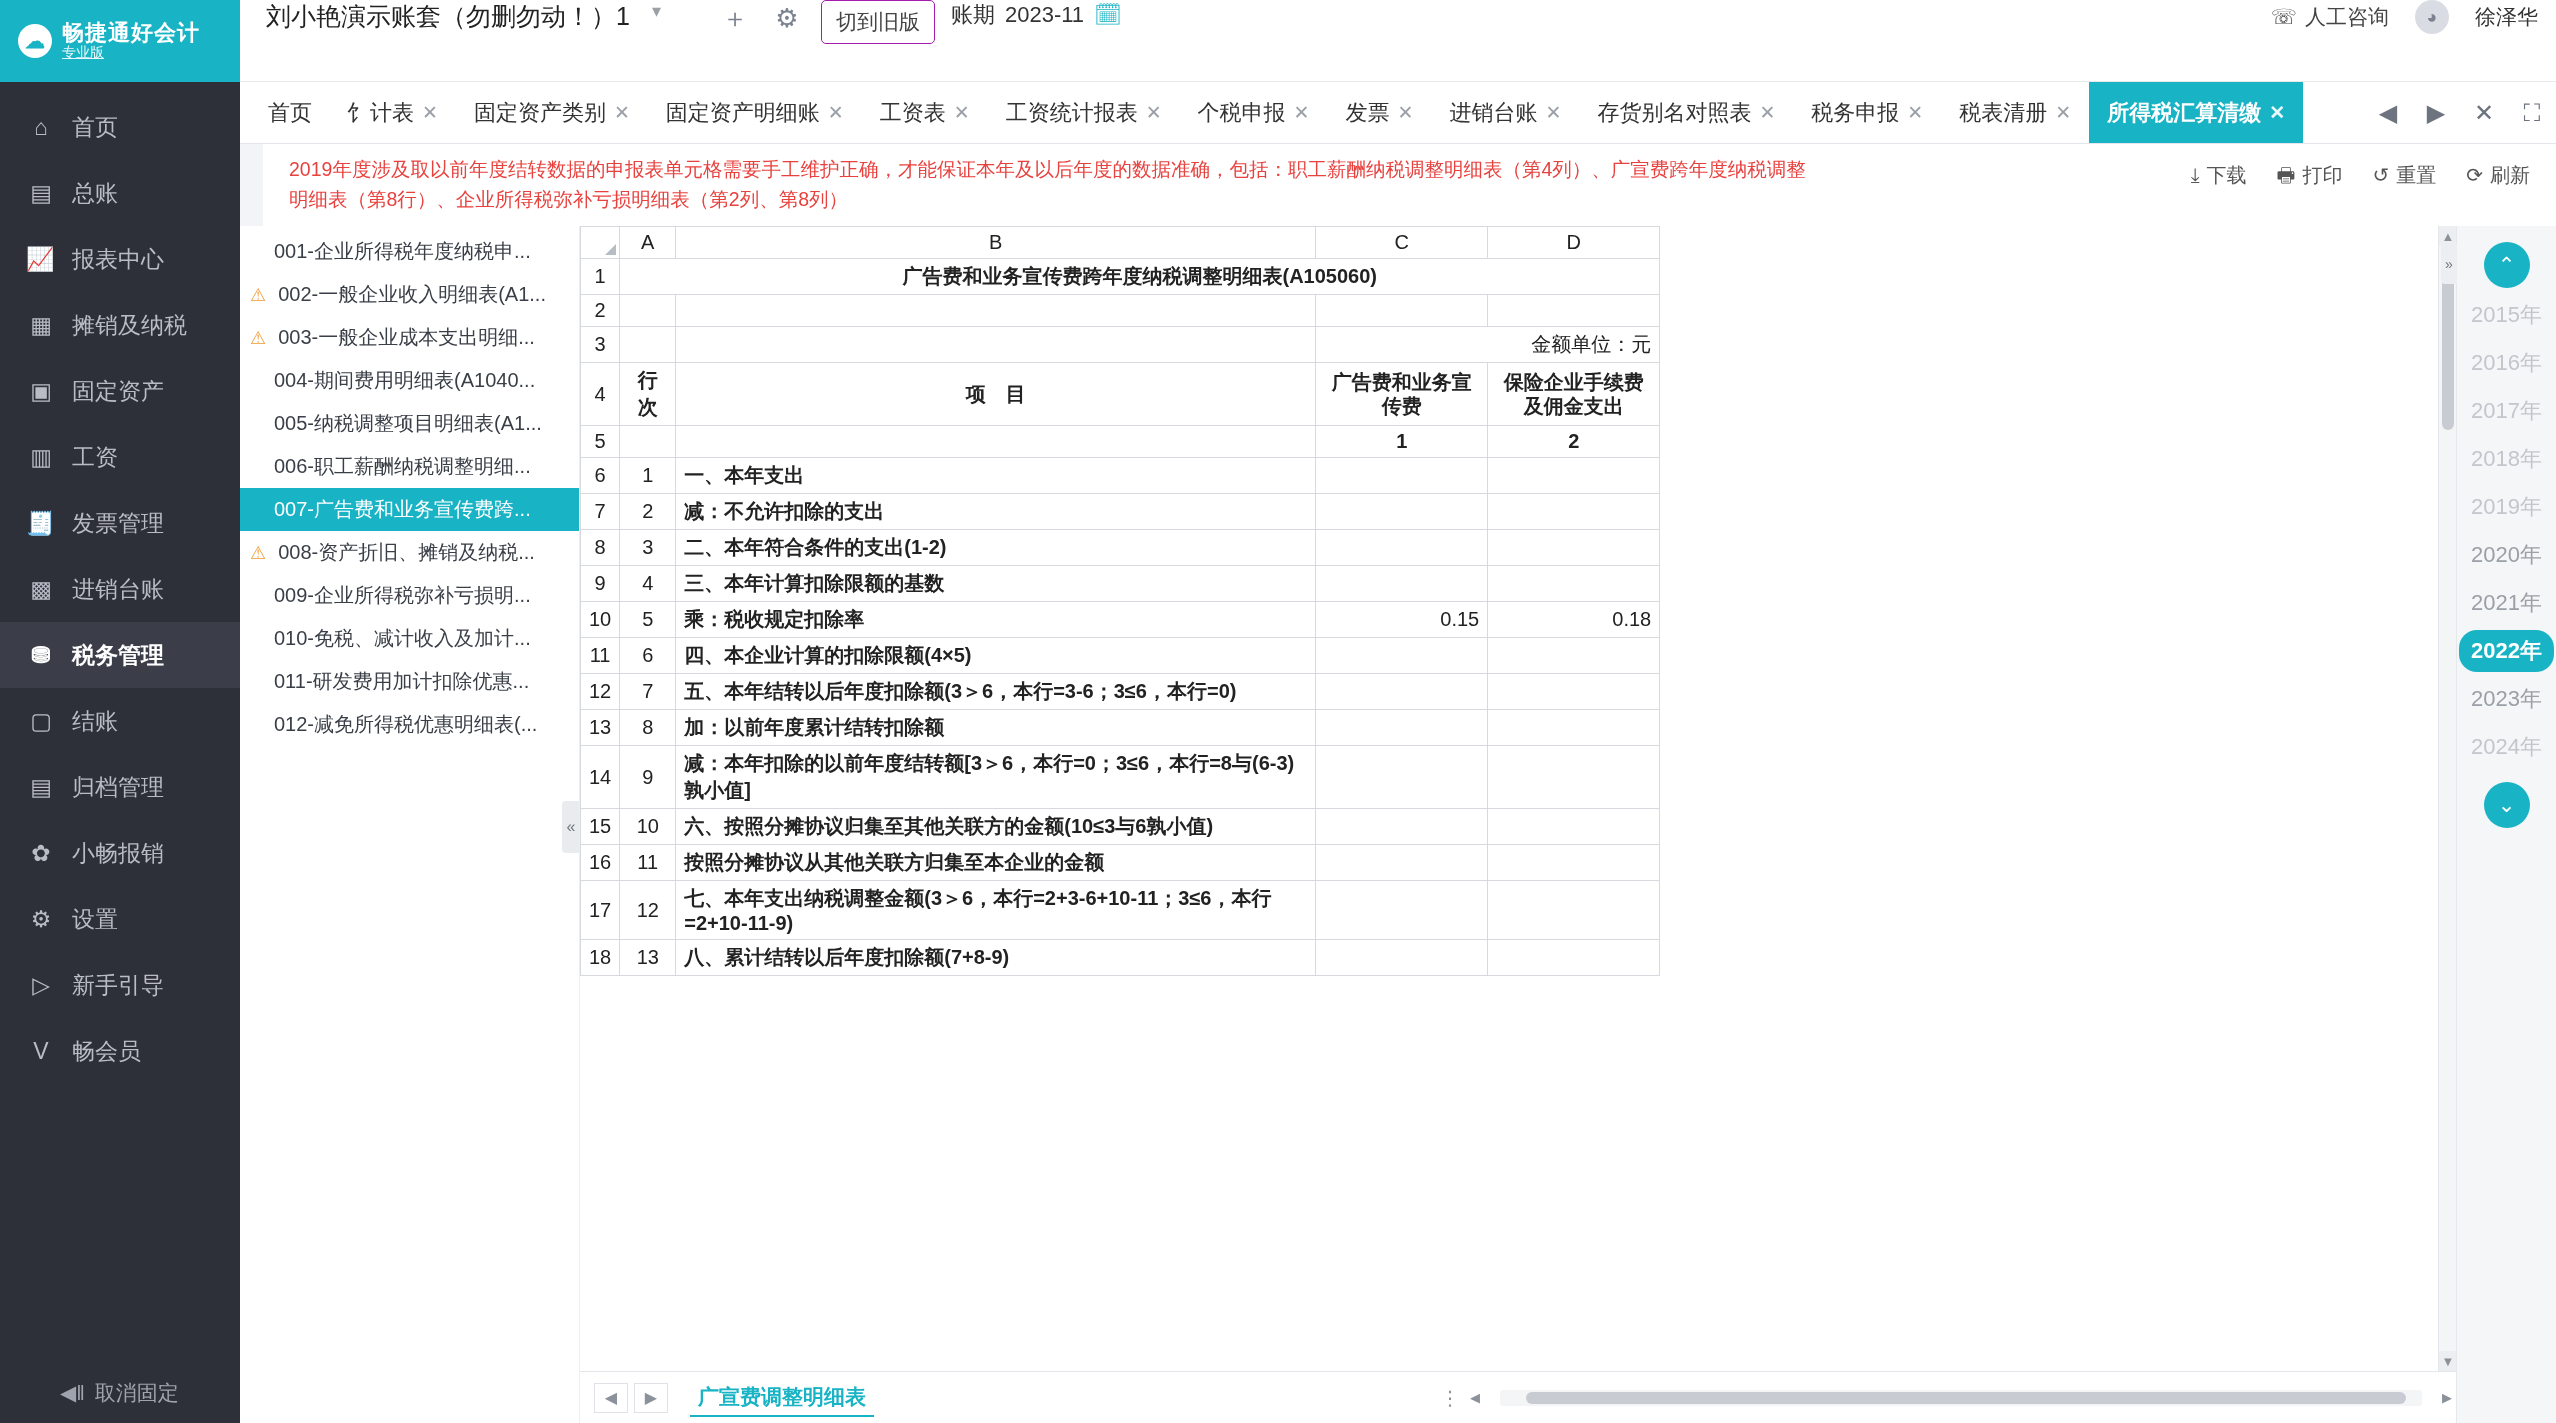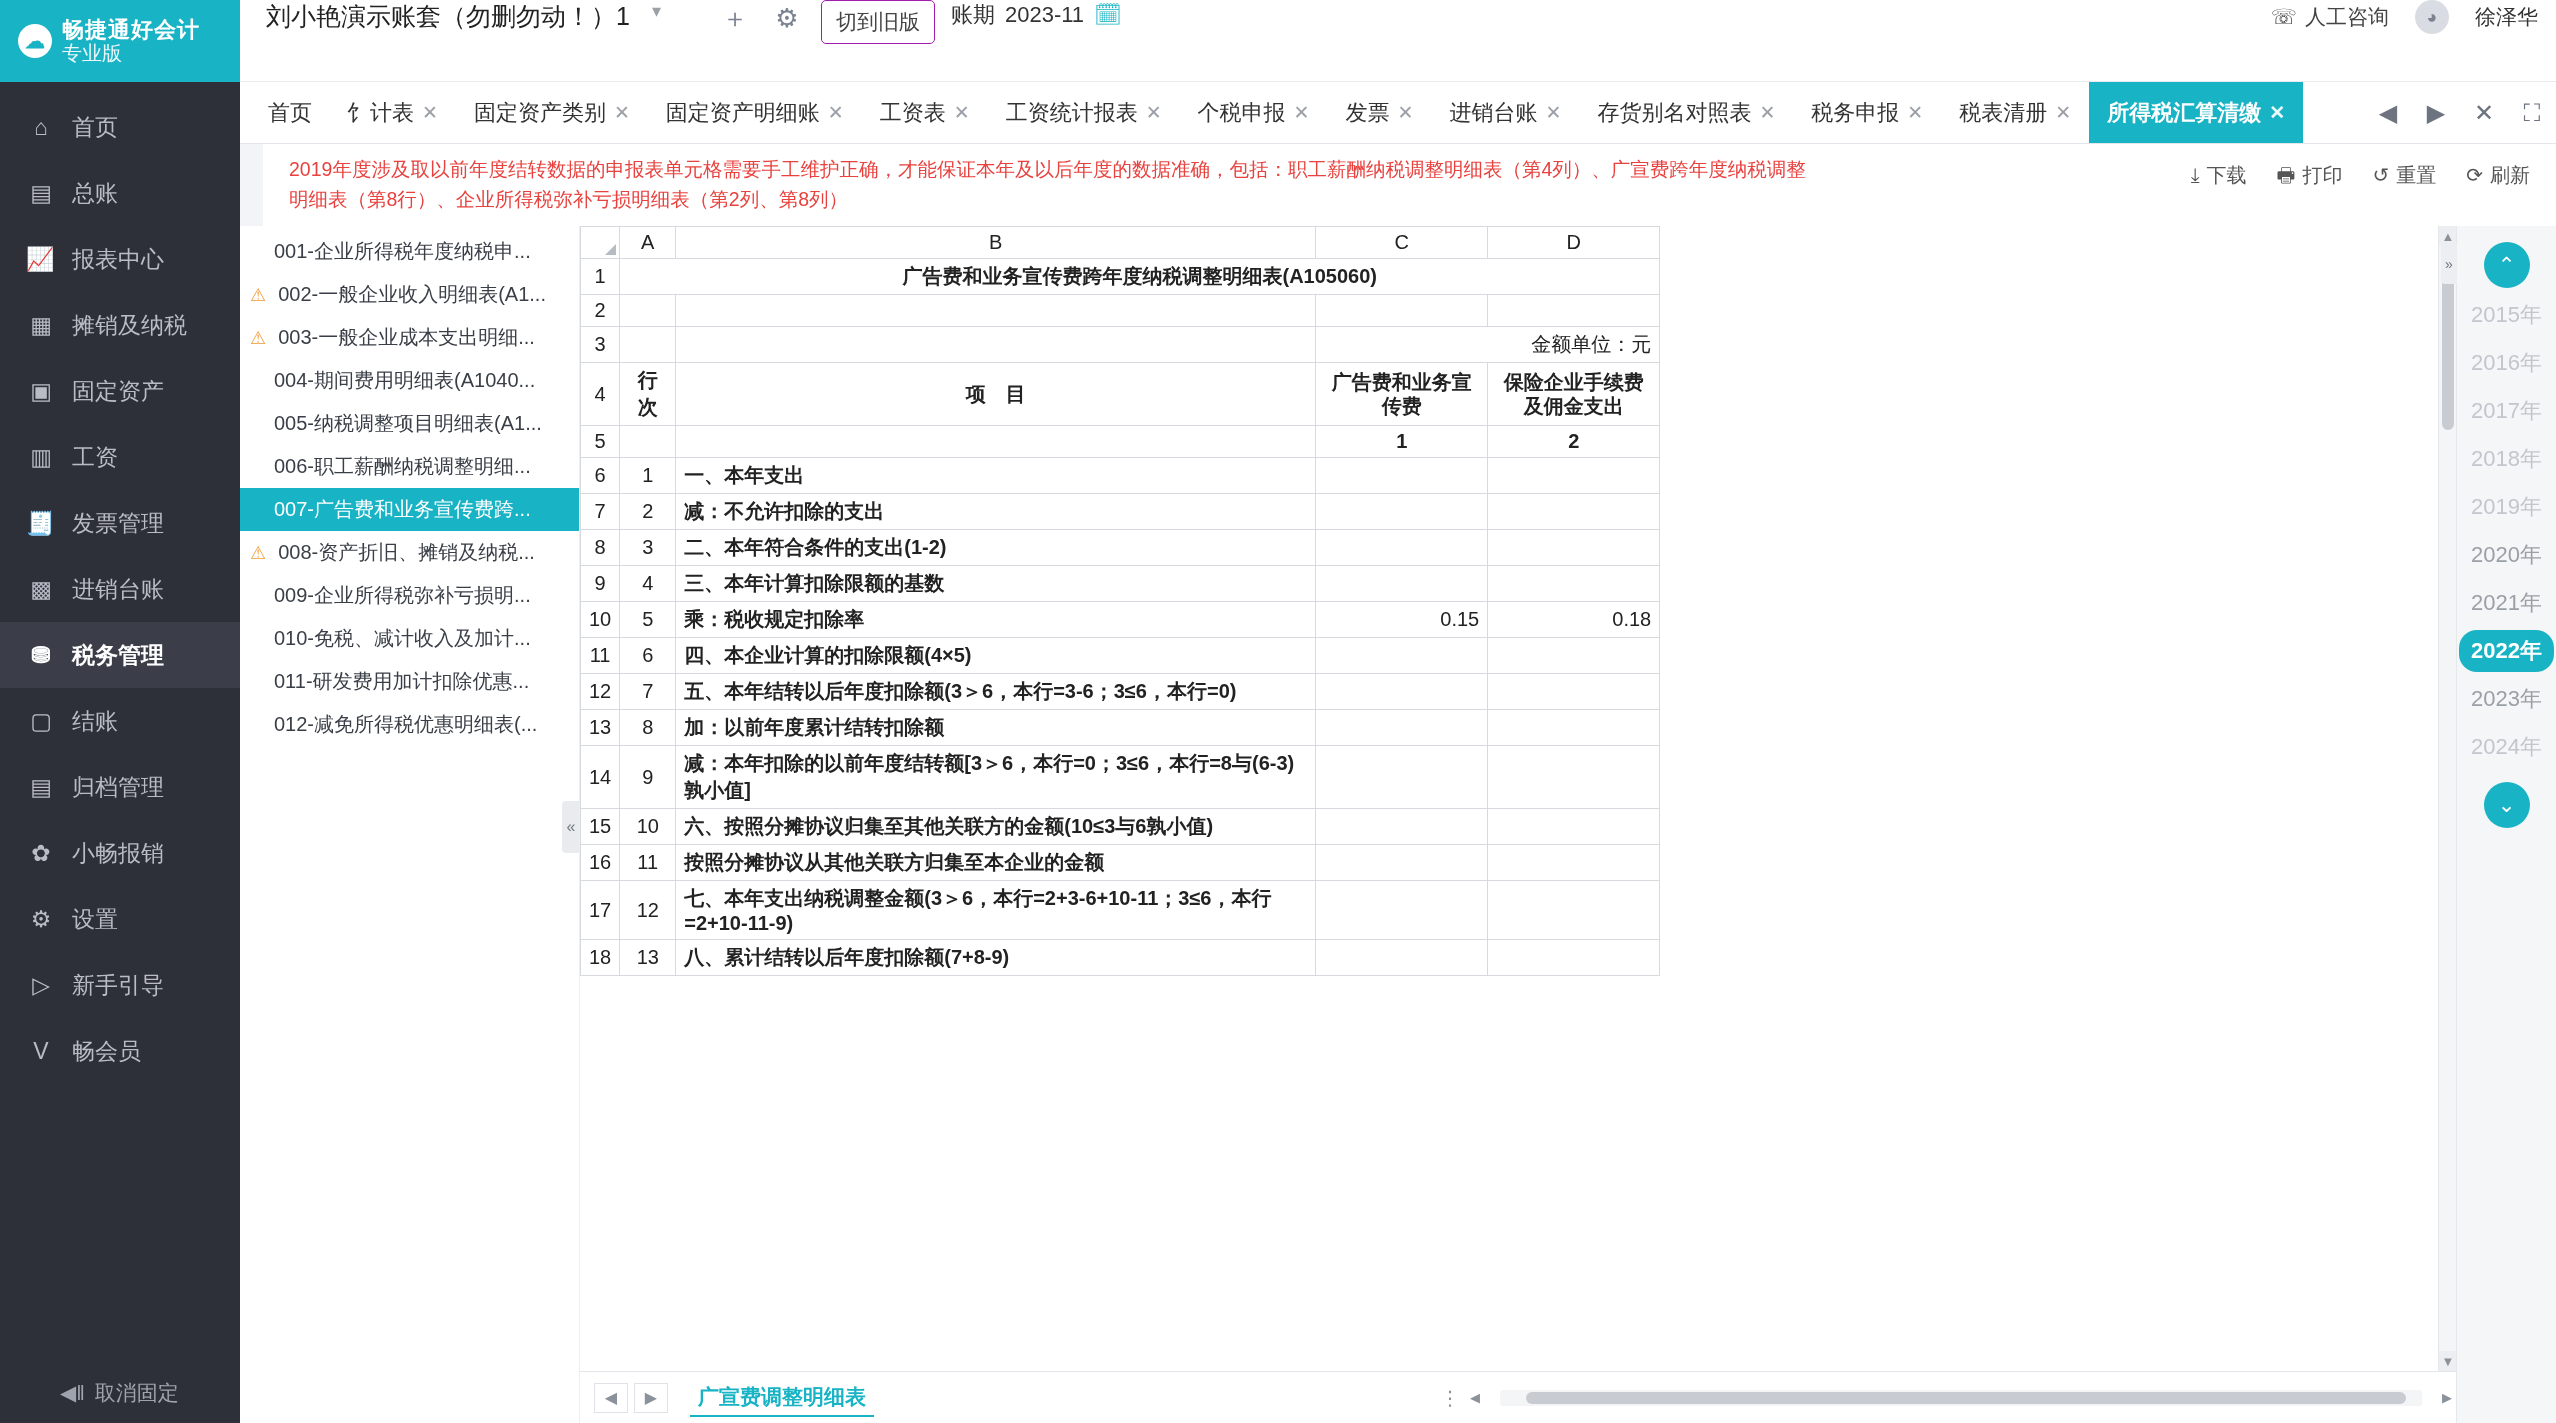--- a/index.html
+++ b/index.html
@@ -21,21 +21,21 @@
     height: 82px; background: #18b3c4; display: flex; align-items: center;
     padding-left: 18px; color: #fff; gap: 10px;
   }
   .brand-logo {
     width: 34px; height: 34px; border-radius: 50%;
     background: #fff; color: #18b3c4; display: flex;
     align-items: center; justify-content: center; font-size: 20px; font-weight: bold;
   }
   .brand-text { line-height: 1.1; }
   .brand-title { font-size: 22px; font-weight: bold; letter-spacing: 1px; }
-  .brand-sub { font-size: 20px; opacity: .9; }
+  .brand-sub { font-size: 14px; opacity: .9; text-decoration: underline; }
 
   .nav { padding-top: 12px; }
   .nav-item {
     height: 66px; display: flex; align-items: center; gap: 18px;
     padding-left: 28px; color: #b9bcc6; cursor: pointer; font-size: 23px;
   }
   .nav-item .ico { width: 26px; height: 26px; display: flex; align-items: center; justify-content: center; }
   .nav-item.active { background: #3b3e49; color: #fff; font-weight: bold; }
   .sidebar-bottom {
     position: absolute; bottom: 0; left: 0; width: 100%; height: 60px;

